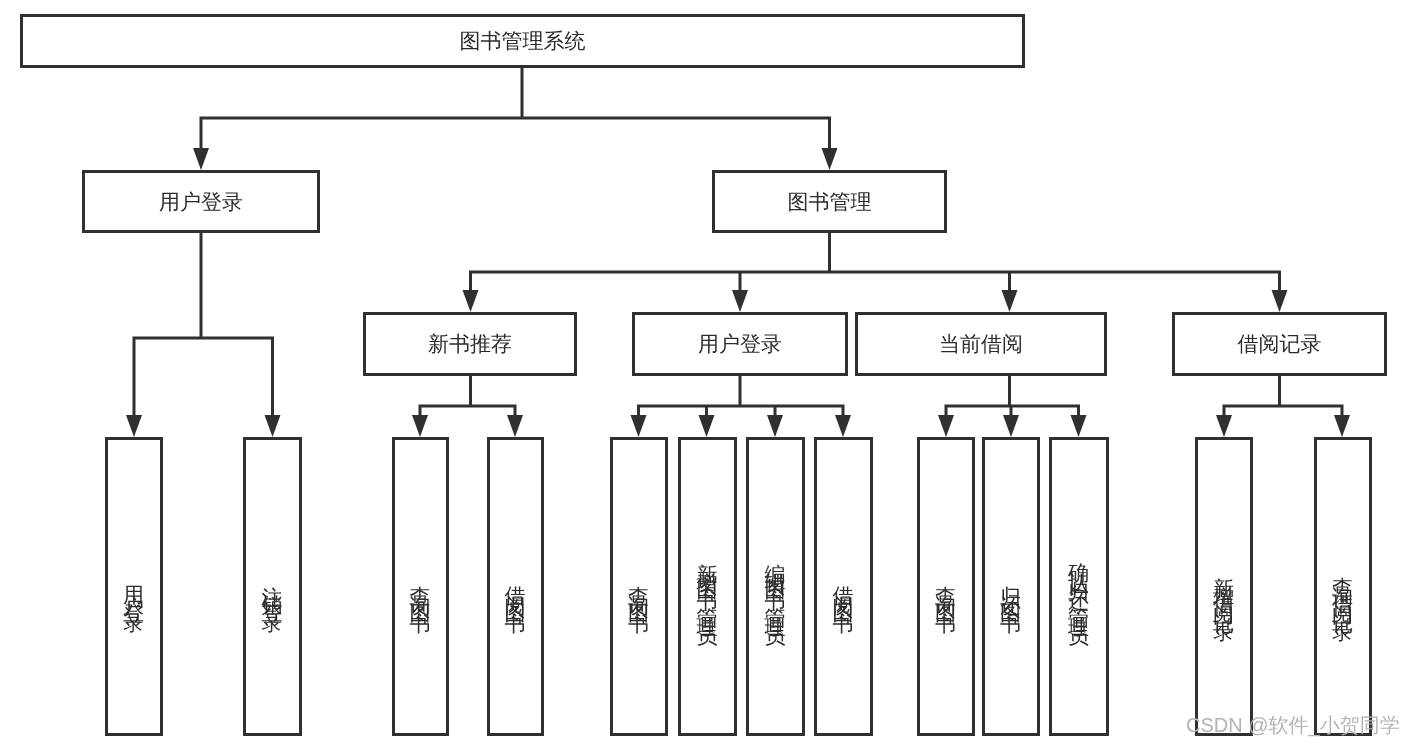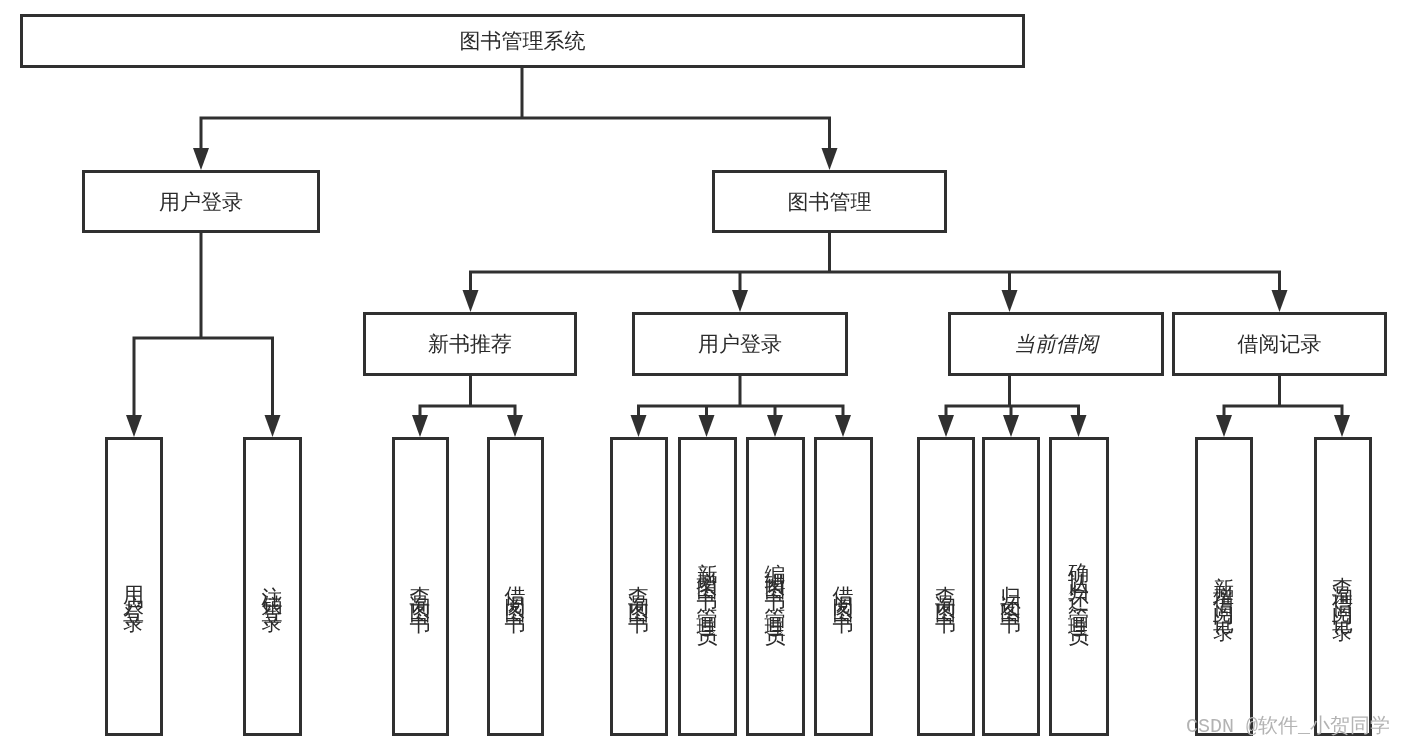--- a/index.html
+++ b/index.html
@@ -53,21 +53,20 @@
     line-height:1;
     white-space:normal;
   }
   .watermark{
     position:absolute;
     left:1186px;top:712px;
     z-index:3;
     font-size:20px;
     color:var(--watermark);
     white-space:nowrap;
-    font-family:Liberation Mono, monospace;
   }
 </style>
 </head>
 <body>
 
 <div class="canvas">
 
   <svg class="connectors" width="1405" height="747" viewBox="0 0 1405 747">
 
     <path d="M522 68 V118 M201 150 V118 H829.5 V150"></path>
@@ -114,21 +113,21 @@
   <div class="node" style="left:363px;top:312px;width:214px;height:64px;">
     <span class="lbl">新书推荐</span>
   </div>
 
   <div class="node" style="left:712px;top:170px;width:235px;height:63px;">
     <span class="lbl">图书管理</span>
   </div>
   <div class="node" style="left:632px;top:312px;width:216px;height:64px;">
     <span class="lbl">用户登录</span>
   </div>
-  <div class="node" style="left:948px;top:312px;width:216px;height:64px;font-style:italic;">
+  <div class="node" style="left:855px;top:312px;width:252px;height:64px;">
     <span class="lbl">当前借阅</span>
   </div>
   <div class="node" style="left:1172px;top:312px;width:215px;height:64px;">
     <span class="lbl">借阅记录</span>
   </div>
 
   <div class="node leaf" style="left:105px;top:437px;width:58px;height:299px;">
     <span class="lbl">用户登录</span>
   </div>
   <div class="node leaf" style="left:243px;top:437px;width:59px;height:299px;">

